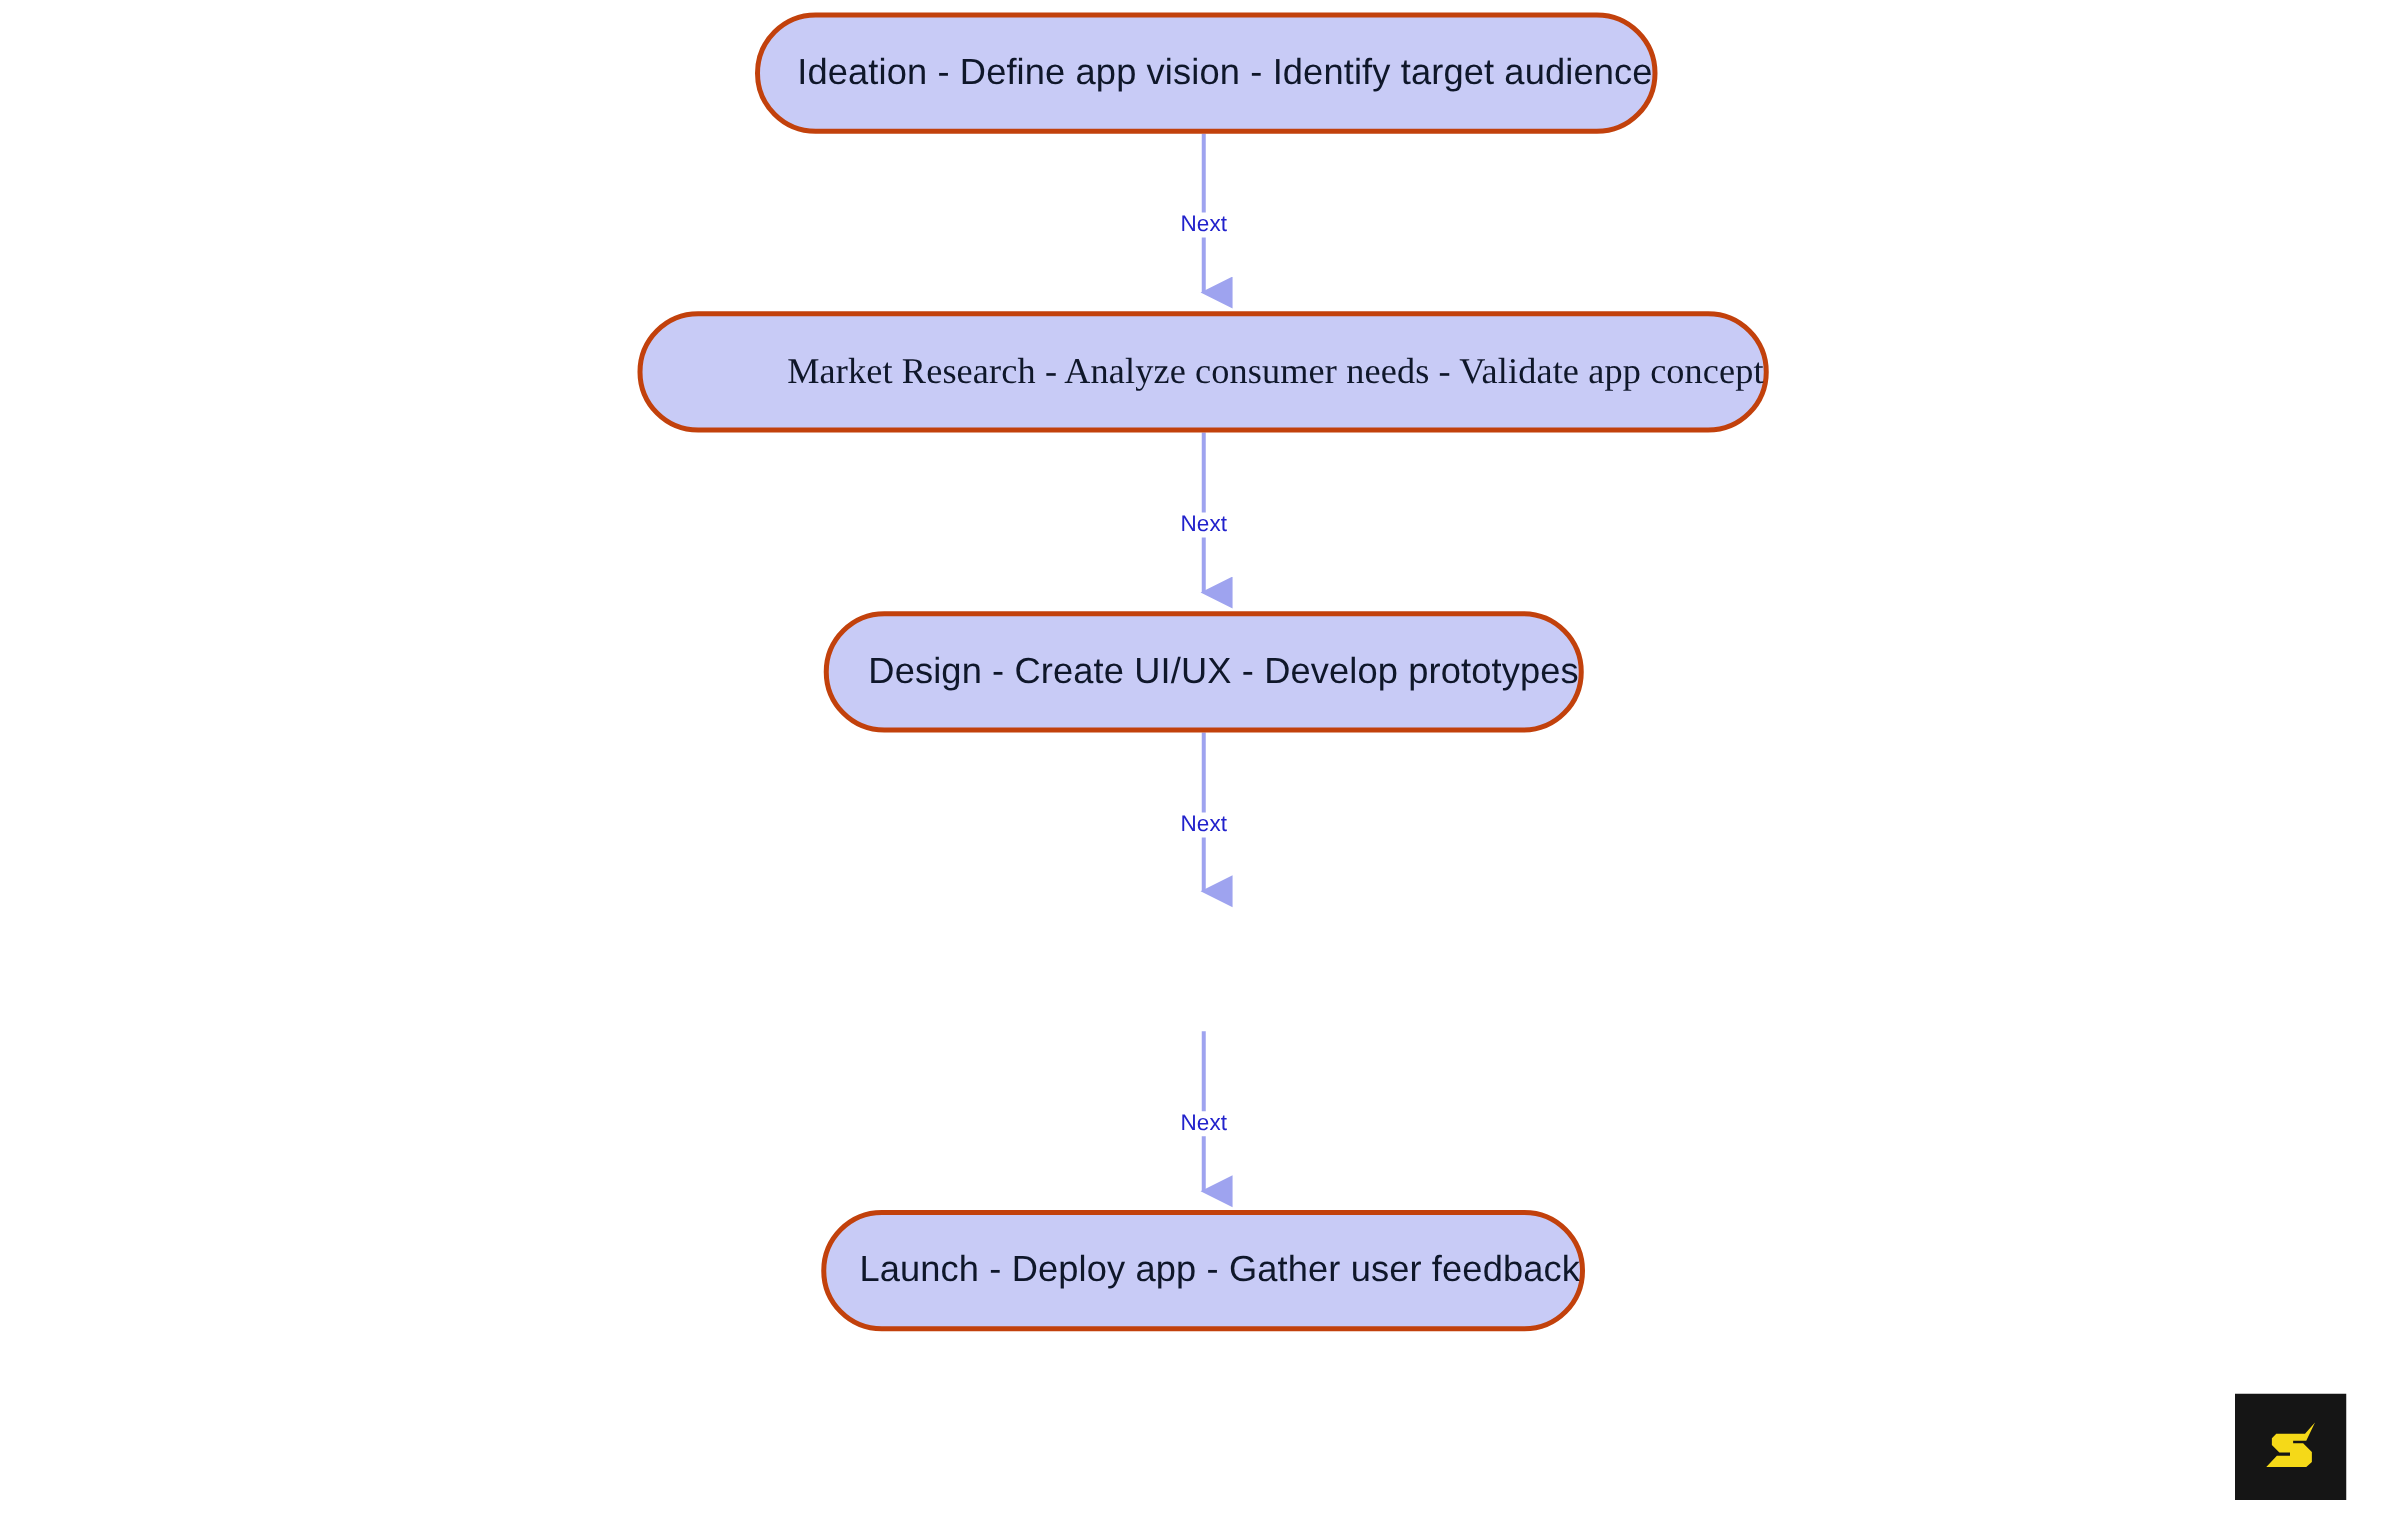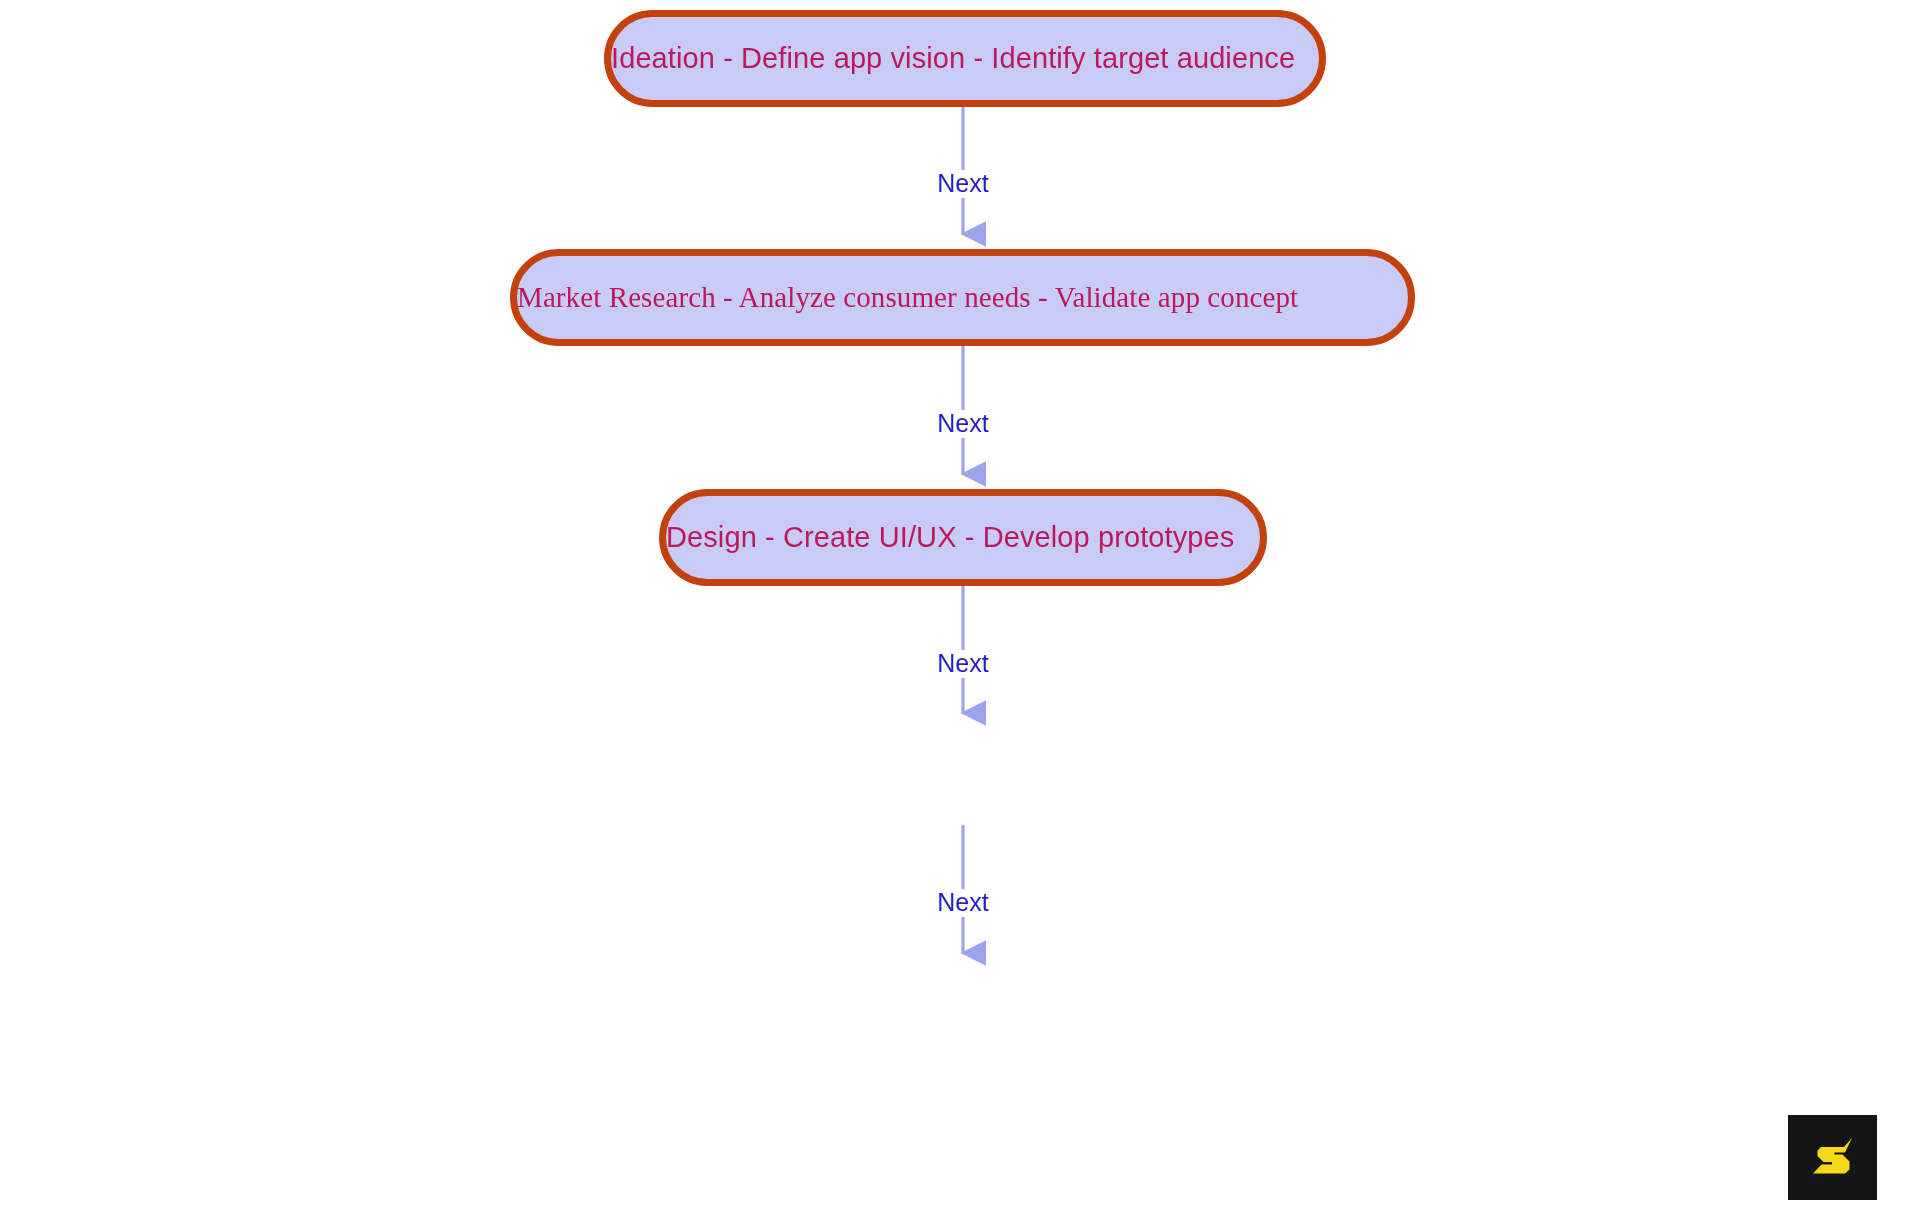--- a/index.html
+++ b/index.html
@@ -19,37 +19,37 @@
     position: absolute;
     inset: 0;
     width: 1920px;
     height: 1215px;
   }
 
   .flow-node {
     position: absolute;
     display: flex;
     align-items: center;
-    justify-content: flex-start;
+    justify-content: flex-end;
     box-sizing: border-box;
     background: #c8cbf6;
-    border: 7px solid #c2410c;
+    border: 4px solid #c2410c;
     border-radius: 9999px;
-    color: #be185d;
+    color: #0f172a;
     font-size: 29px;
     font-weight: 400;
     letter-spacing: 0.1px;
     white-space: nowrap;
     font-family: "Liberation Sans", sans-serif;
   }
 
   .edge-label {
     position: absolute;
     color: #2222cc;
-    font-size: 25px;
+    font-size: 18px;
     font-family: "Liberation Sans", sans-serif;
     white-space: nowrap;
     transform: translateX(-50%);
     background: #ffffff;
     padding: 0 6px;
     line-height: 1.1;
   }
 
   .edge-svg {
     position: absolute;
@@ -111,20 +111,23 @@
 
   <div class="flow-node node-2">
     <span>Market Research - Analyze consumer needs - Validate app concept</span>
   </div>
 
   <div class="flow-node node-3">
     <span>Design - Create UI/UX - Develop prototypes</span>
   </div>
 
 
+  <div class="flow-node node-5">
+    <span>Launch - Deploy app - Gather user feedback</span>
+  </div>
 
   <div class="edge-label lbl-1">Next</div>
   <div class="edge-label lbl-2">Next</div>
   <div class="edge-label lbl-3">Next</div>
   <div class="edge-label lbl-4">Next</div>
 
   <div id="brand-logo">
     <svg width="52" height="52" viewBox="0 0 52 52" xmlns="http://www.w3.org/2000/svg">
       <path fill="#f5d918" d="M 45 6 L 37 15 L 14 15 L 10.5 18.5 L 10.5 24 L 16.5 30 L 25 30 L 25 32.5
                L 14.5 32.5 L 6 41.5 L 31 41.5 L 38 41.5 L 42.5 37.5 L 42.5 29.5

